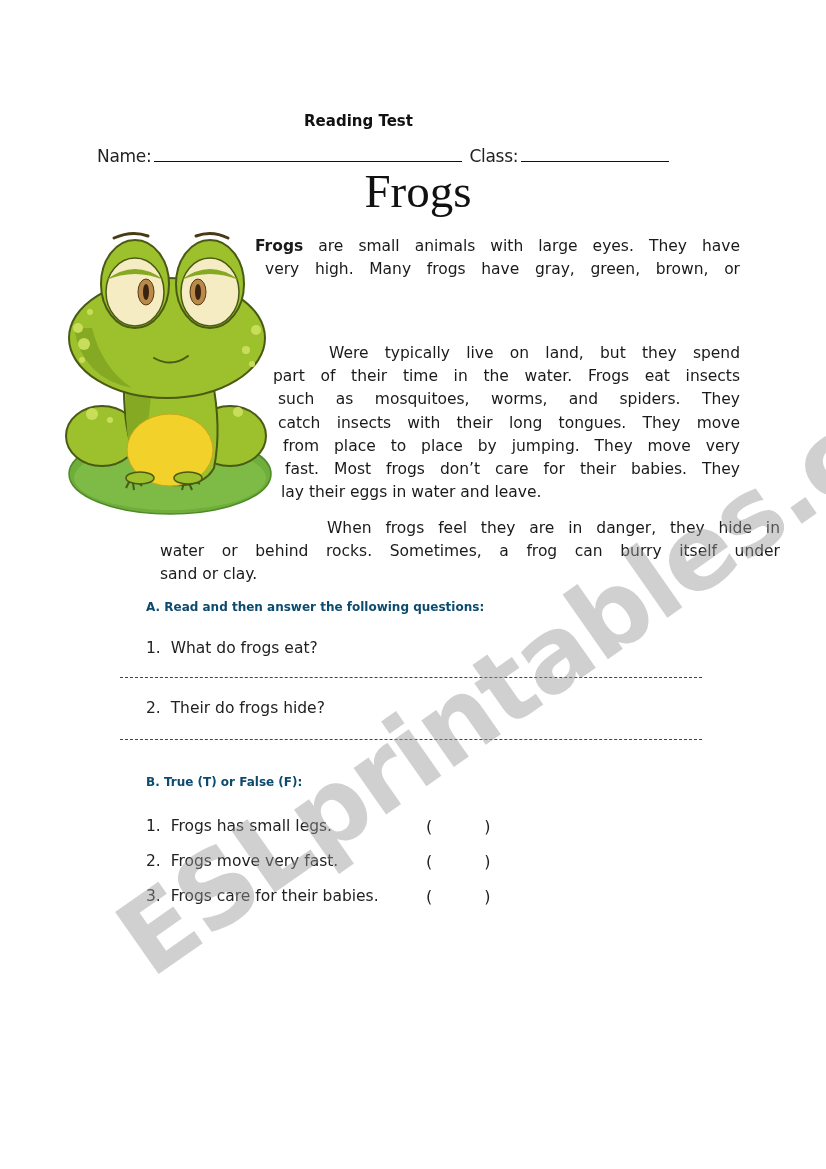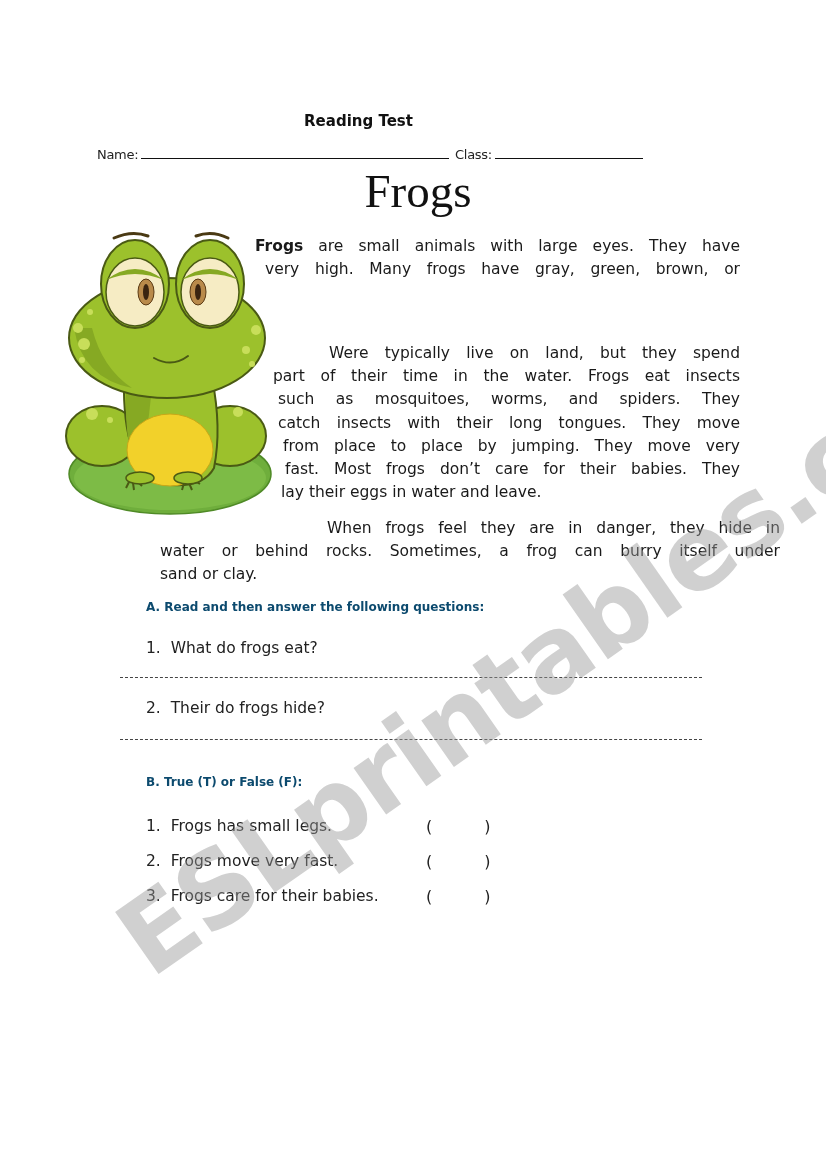--- a/index.html
+++ b/index.html
@@ -1,19 +1,19 @@
 <!DOCTYPE html>
 <html><head>
   <meta charset="utf-8">
   <style>
     html, body { margin:0; padding:0; background:#ffffff; }
     body { width:826px; height:1169px; position:relative; overflow:hidden; font-family:"DejaVu Sans", sans-serif; color:#111; }
     .abs { position:absolute; }
     .heading { left:0; width:717px; top:112px; text-align:center; font-family:"DejaVu Sans", sans-serif; font-weight:bold; font-size:15px; color:#111; }
-    .nameline { top:146px; left:97px; font-size:13px; font-family:"DejaVu Sans", sans-serif; color:#222; letter-spacing:-0.3px; white-space:nowrap; }
+    .nameline { top:146px; left:97px; font-size:17px; font-family:"DejaVu Sans", sans-serif; color:#222; letter-spacing:-0.3px; white-space:nowrap; }
     .blank { display:inline-block; border-bottom:1px solid #111; height:12px; vertical-align:baseline; margin-left:3px; }
     .title { left:0; width:836px; top:164px; text-align:center; font-family:"Liberation Serif", serif; font-size:47px; color:#111; }
     .para { font-family:"DejaVu Sans", sans-serif; font-size:15.5px; line-height:23.2px; color:#1a1a1a; text-align:justify; text-align-last:auto; }
     .line { white-space:nowrap; text-align:justify; text-align-last:justify; display:block; }
     .line.last { text-align-last:left; }
     .bold { font-weight:bold; }
     .sec { font-family:"DejaVu Sans", sans-serif; font-weight:bold; font-size:12px; color:#0c4a6e; }
     .q { font-family:"DejaVu Sans", sans-serif; font-size:15.5px; color:#222; white-space:nowrap; }
     .dash { border-top:1.4px dashed #444; height:0; }
     .paren { font-family:"DejaVu Sans", sans-serif; font-size:16px; color:#222; }

